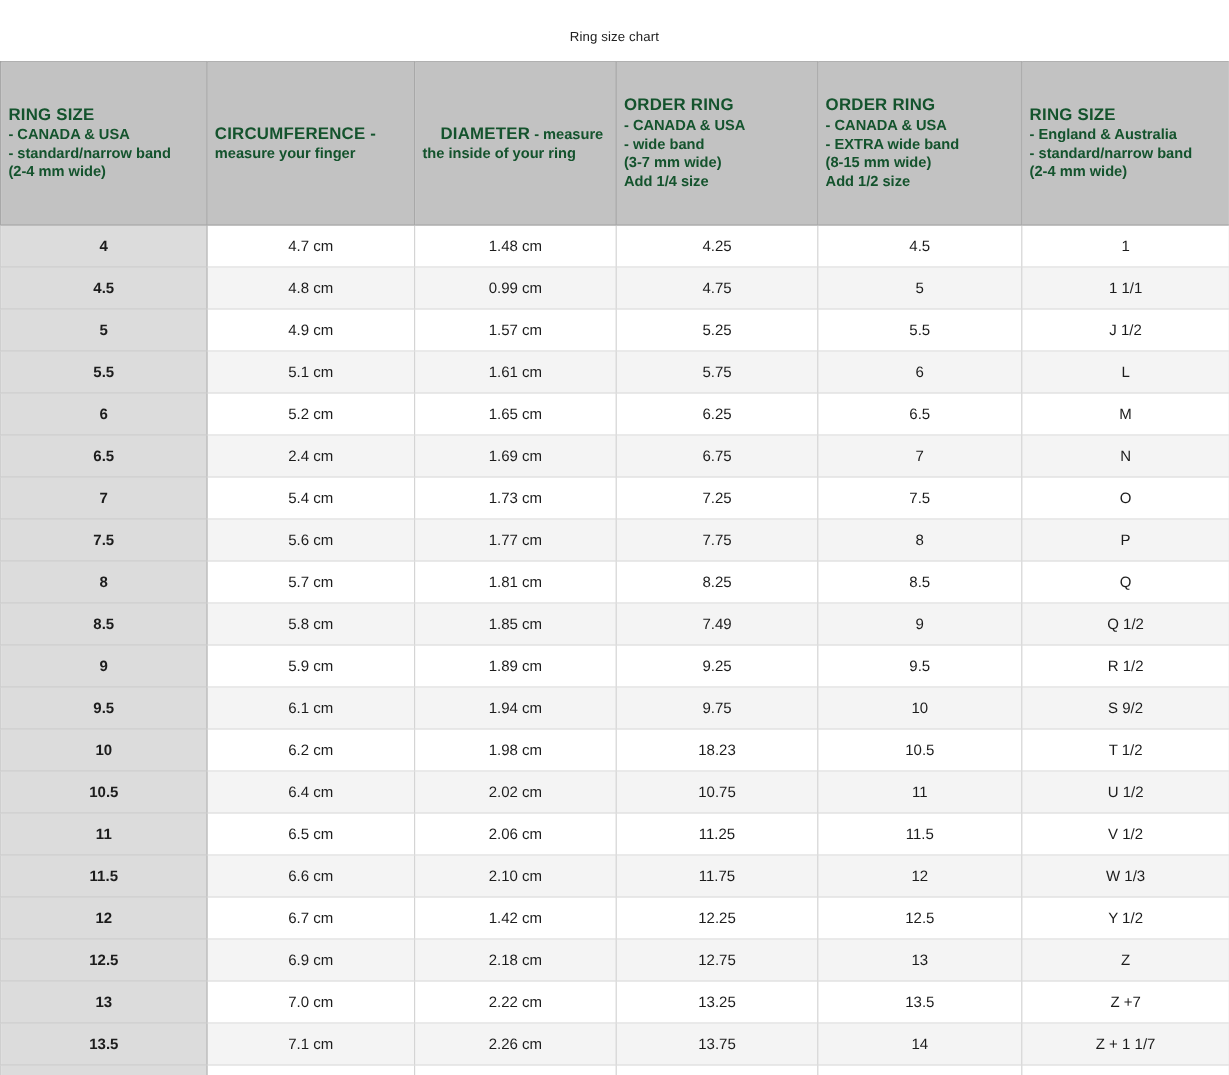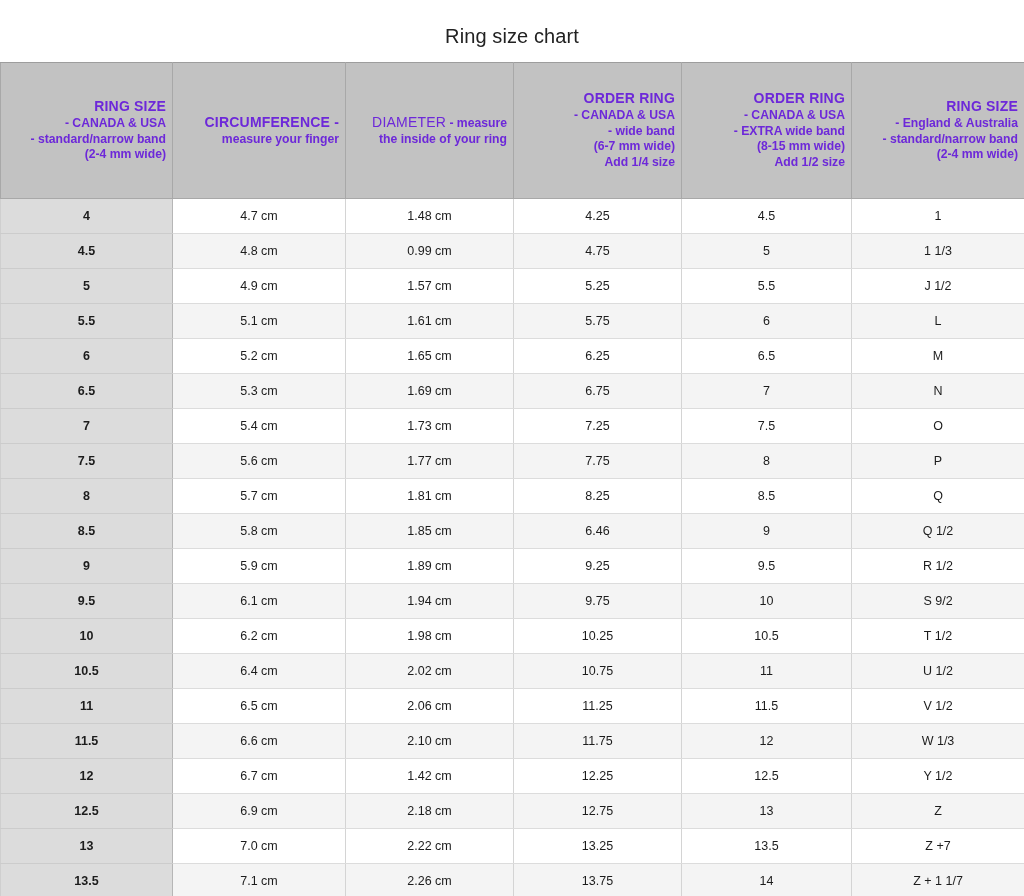--- a/index.html
+++ b/index.html
@@ -11,21 +11,21 @@
   body {
     width: 1024px;
     height: 896px;
     font-family: "Liberation Sans", sans-serif;
     color: #1a1a1a;
     overflow: hidden;
   }
 
   #page-title {
     text-align: center;
-    font-size: 20px;
+    font-size: 11px;
     font-weight: 400;
     color: #222222;
     padding: 25px 0 14px 0;
     letter-spacing: 0.1px;
   }
 
   table.size-table {
     width: 1024px;
     border-collapse: collapse;
     table-layout: fixed;
@@ -39,37 +39,38 @@
   col.c3 { width: 168px; }
   col.c4 { width: 170px; }
   col.c5 { width: 173px; }
 
   thead th {
     background: #c2c2c2;
     border: 1px solid #a8a8a8;
     border-top: 1px solid #9d9d9d;
     height: 127px;
     vertical-align: middle;
-    text-align: right;
+    text-align: left;
     padding: 4px 6px;
     font-weight: 700;
     font-size: 12.5px;
     line-height: 1.28;
-    color: #6d28d9;
+    color: #14532d;
   }
   thead th .hd-main {
     display: block;
     font-size: 14px;
     font-weight: 700;
     letter-spacing: 0.2px;
   }
   thead th .hd-inline {
     font-size: 14px;
-    font-weight: 400;
+    font-weight: 700;
     letter-spacing: 0.2px;
+    margin-left: 15px;
   }
   thead th .hd-sub {
     display: block;
     font-size: 12.2px;
     font-weight: 700;
   }
   thead th .hd-wrap {
     font-size: 12.2px;
     font-weight: 700;
     line-height: 1.3;
@@ -125,21 +126,21 @@
           <span class="hd-sub">measure your finger</span>
         </th>
         <th>
           <div class="hd-wrap"><span class="hd-inline">DIAMETER</span><span> - measure</span></div>
           <span class="hd-sub">the inside of your ring</span>
         </th>
         <th>
           <span class="hd-main">ORDER RING</span>
           <span class="hd-sub">- CANADA &amp; USA</span>
           <span class="hd-sub">- wide band</span>
-          <span class="hd-sub">(6-7 mm wide)</span>
+          <span class="hd-sub">(3-7 mm wide)</span>
           <span class="hd-sub">Add 1/4 size</span>
         </th>
         <th>
           <span class="hd-main">ORDER RING</span>
           <span class="hd-sub">- CANADA &amp; USA</span>
           <span class="hd-sub">- EXTRA wide band</span>
           <span class="hd-sub">(8-15 mm wide)</span>
           <span class="hd-sub">Add 1/2 size</span>
         </th>
         <th>
@@ -158,21 +159,21 @@
         <td>4.25</td>
         <td>4.5</td>
         <td>1</td>
       </tr>
       <tr>
         <td class="col-ringsize">4.5</td>
         <td>4.8 cm</td>
         <td>0.99 cm</td>
         <td>4.75</td>
         <td>5</td>
-        <td>1 1/3</td>
+        <td>1 1/1</td>
       </tr>
       <tr>
         <td class="col-ringsize">5</td>
         <td>4.9 cm</td>
         <td>1.57 cm</td>
         <td>5.25</td>
         <td>5.5</td>
         <td>J 1/2</td>
       </tr>
       <tr>
@@ -186,21 +187,21 @@
       <tr>
         <td class="col-ringsize">6</td>
         <td>5.2 cm</td>
         <td>1.65 cm</td>
         <td>6.25</td>
         <td>6.5</td>
         <td>M</td>
       </tr>
       <tr>
         <td class="col-ringsize">6.5</td>
-        <td>5.3 cm</td>
+        <td>2.4 cm</td>
         <td>1.69 cm</td>
         <td>6.75</td>
         <td>7</td>
         <td>N</td>
       </tr>
       <tr>
         <td class="col-ringsize">7</td>
         <td>5.4 cm</td>
         <td>1.73 cm</td>
         <td>7.25</td>
@@ -220,21 +221,21 @@
         <td>5.7 cm</td>
         <td>1.81 cm</td>
         <td>8.25</td>
         <td>8.5</td>
         <td>Q</td>
       </tr>
       <tr>
         <td class="col-ringsize">8.5</td>
         <td>5.8 cm</td>
         <td>1.85 cm</td>
-        <td>6.46</td>
+        <td>7.49</td>
         <td>9</td>
         <td>Q 1/2</td>
       </tr>
       <tr>
         <td class="col-ringsize">9</td>
         <td>5.9 cm</td>
         <td>1.89 cm</td>
         <td>9.25</td>
         <td>9.5</td>
         <td>R 1/2</td>
@@ -244,21 +245,21 @@
         <td>6.1 cm</td>
         <td>1.94 cm</td>
         <td>9.75</td>
         <td>10</td>
         <td>S 9/2</td>
       </tr>
       <tr>
         <td class="col-ringsize">10</td>
         <td>6.2 cm</td>
         <td>1.98 cm</td>
-        <td>10.25</td>
+        <td>18.23</td>
         <td>10.5</td>
         <td>T 1/2</td>
       </tr>
       <tr>
         <td class="col-ringsize">10.5</td>
         <td>6.4 cm</td>
         <td>2.02 cm</td>
         <td>10.75</td>
         <td>11</td>
         <td>U 1/2</td>

